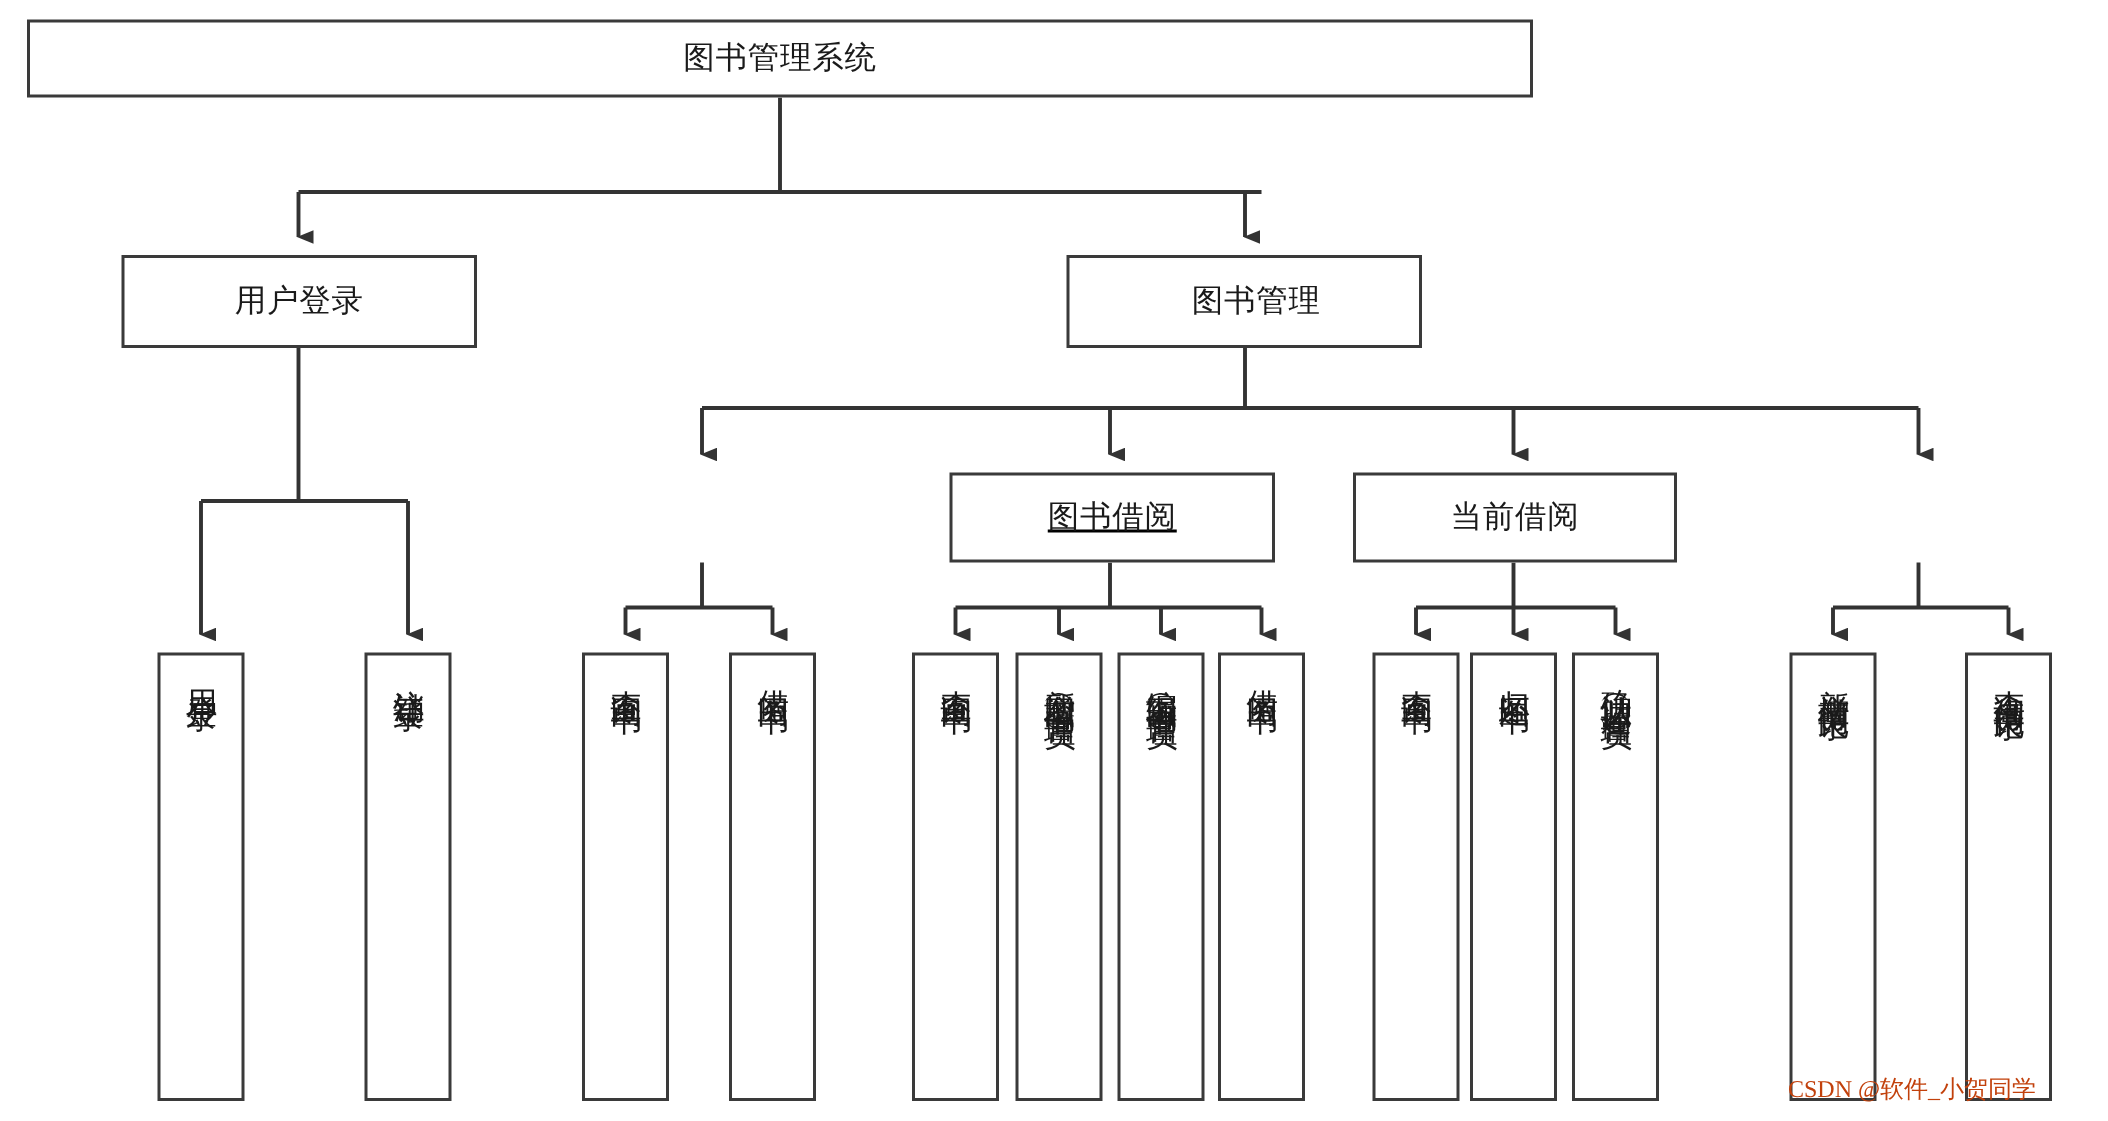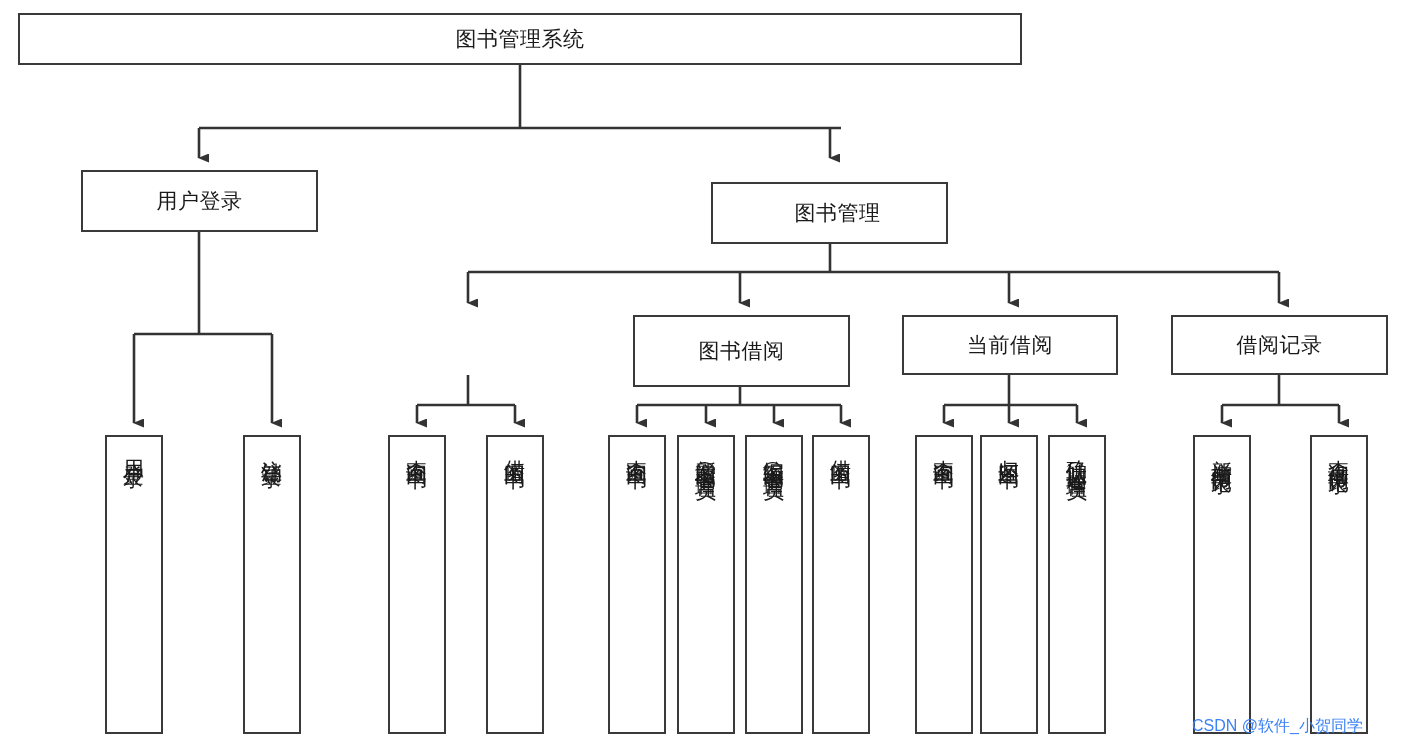--- a/index.html
+++ b/index.html
@@ -58,23 +58,23 @@
     text-orientation: upright;
     letter-spacing: 3px;
     line-height: 1.0;
     text-align: center;
     white-space: nowrap;
     font-family: "Liberation Sans", "DejaVu Sans", sans-serif;
   }
   .watermark {
     position: absolute;
     font-size: 16px;
-    color: #3b82f6;
+    color: #c2410c;
     white-space: nowrap;
-    font-family: Liberation Sans, sans-serif;
+    font-family: Liberation Serif, serif;
     pointer-events: none;
   }
 </style>
 </head>
 <body>
 
 <div id="diagram-root" style="width: 1405px; height: 747px; background: rgb(255, 255, 255);">
 
   <svg class="diagram-canvas" viewBox="0 0 1405 747">
     <defs>
@@ -126,32 +126,29 @@
     </g>
   </svg>
 
   <div class="node-box" style="left: 18px; top: 13px; width: 1004px; height: 52px;">
     <span class="node-label-h">图书管理系统</span>
   </div>
 
   <div class="node-box" style="left: 81px; top: 170px; width: 237px; height: 62px;">
     <span class="node-label-h">用户登录</span>
   </div>
-  <div class="node-box" style="left: 711px; top: 182px; width: 237px; height: 62px; padding-left: 16px;">
+  <div class="node-box" style="left: 711px; top: 170px; width: 237px; height: 62px; padding-left: 16px;">
     <span class="node-label-h">图书管理</span>
   </div>
 
-  <div class="node-box" style="left: 633px; top: 315px; width: 217px; height: 72px;">
+  <div class="node-box" style="left: 633px; top: 315px; width: 217px; height: 60px; text-decoration: underline;">
     <span class="node-label-h">图书借阅</span>
   </div>
   <div class="node-box" style="left: 902px; top: 315px; width: 216px; height: 60px; justify-content: center;">
     <span class="node-label-h">当前借阅</span>
-  </div>
-  <div class="node-box" style="left: 1171px; top: 315px; width: 217px; height: 60px;">
-    <span class="node-label-h">借阅记录</span>
   </div>
 
   <div class="node-box vertical" style="left: 105px; top: 435px; width: 58px; height: 299px;">
     <span class="node-label-v">用户登录</span>
   </div>
   <div class="node-box vertical" style="left: 243px; top: 435px; width: 58px; height: 299px;">
     <span class="node-label-v">注销登录</span>
   </div>
   <div class="node-box vertical" style="left: 388px; top: 435px; width: 58px; height: 299px;">
     <span class="node-label-v">查询图书</span>

